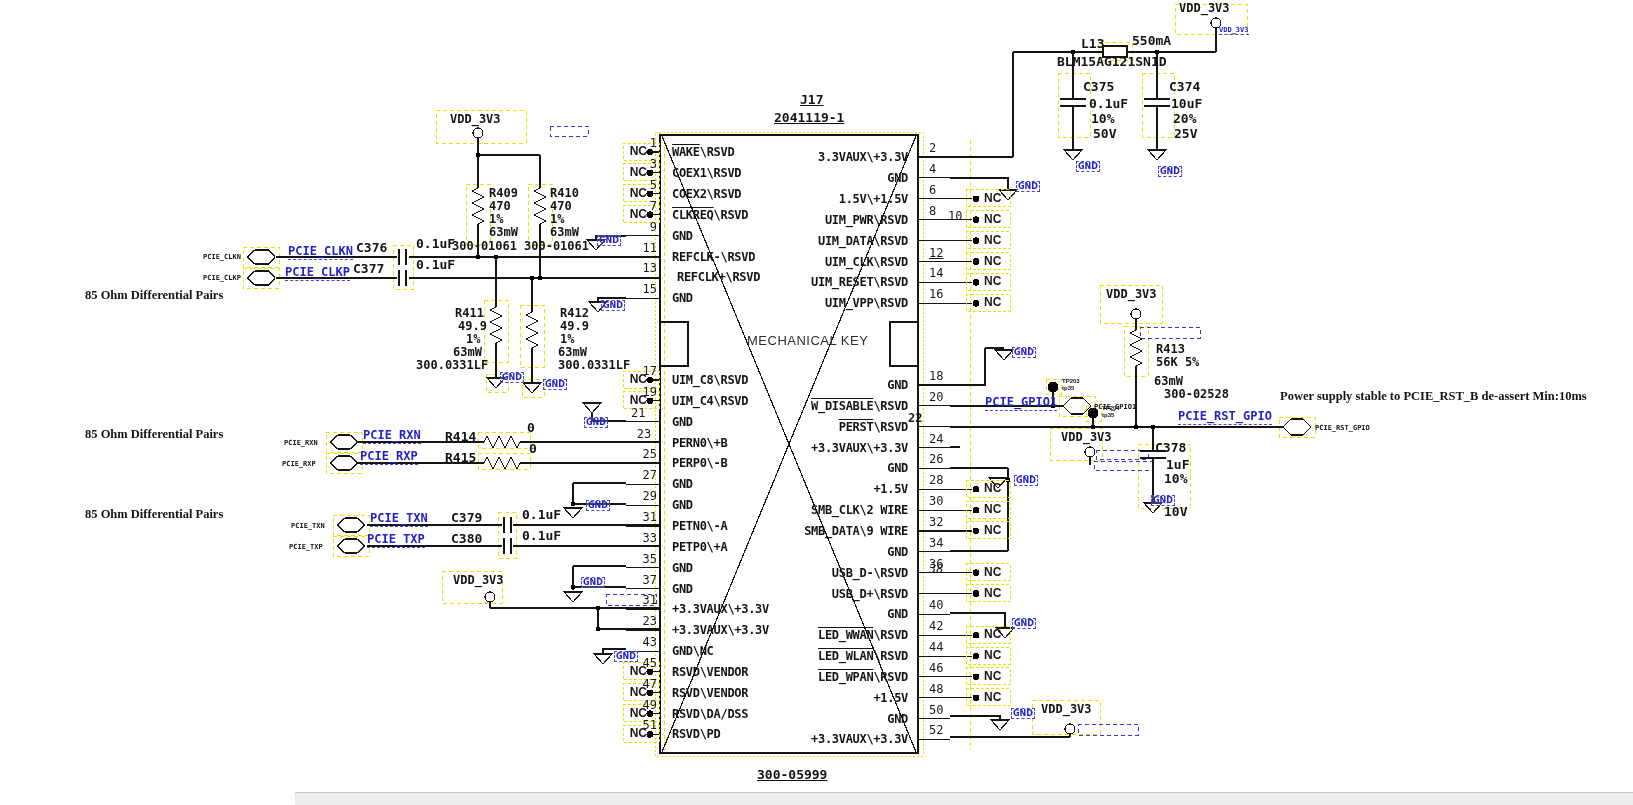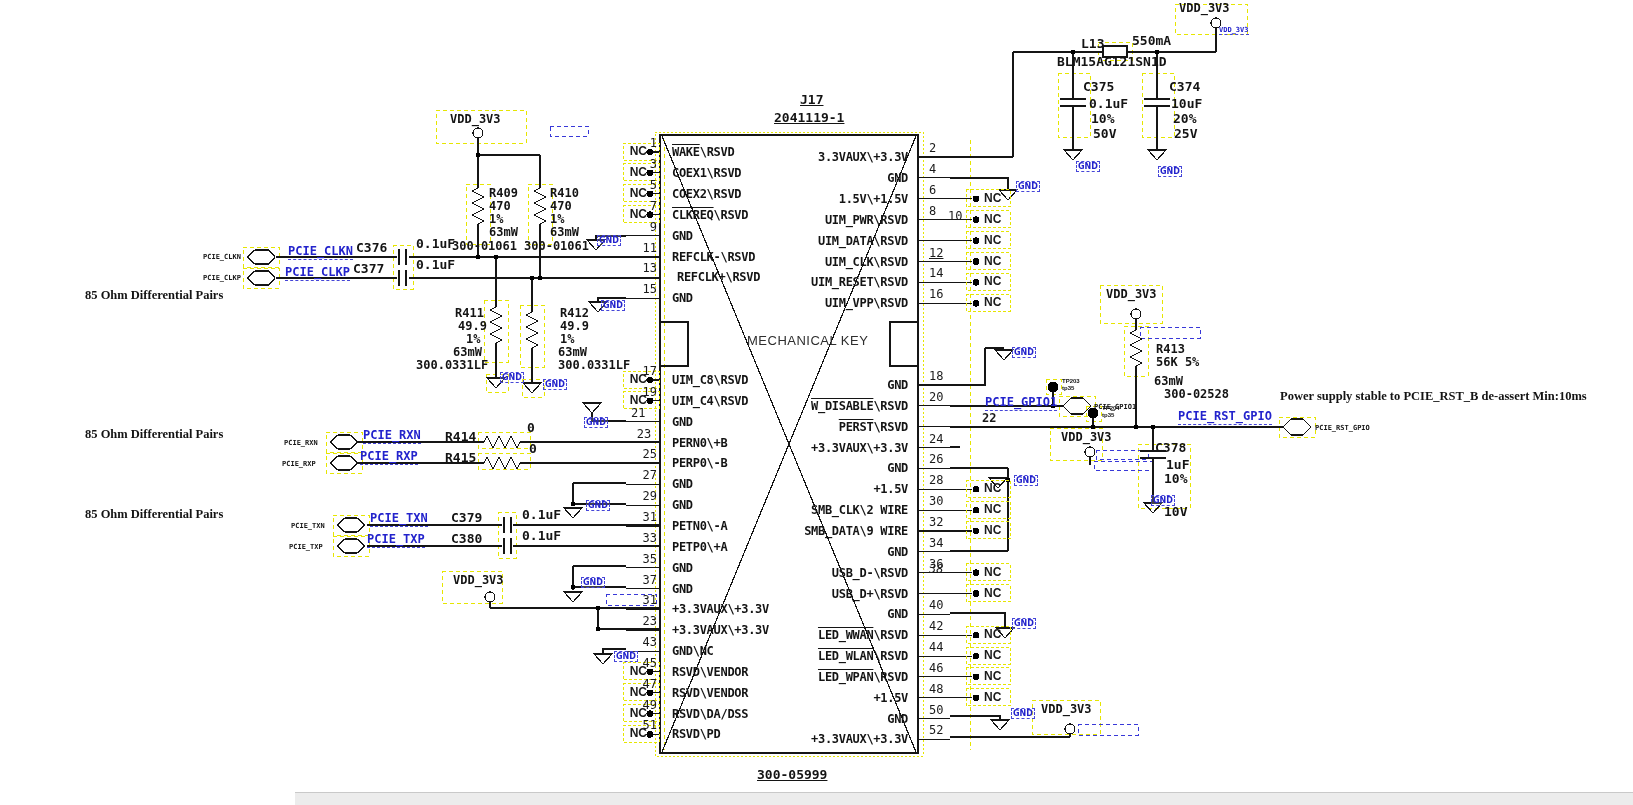--- a/index.html
+++ b/index.html
@@ -516,21 +516,21 @@
       <div class="t num" style="left: 929px; top: 266.4px; text-align: right;">14</div>
       <div class="t pname" style="top: 275.4px; right: 725px;">UIM_RESET\RSVD</div>
       <div class="t ncl" style="left: 984px; top: 274.4px;">NC</div>
       <div class="t num" style="left: 929px; top: 287.3px;">16</div>
       <div class="t pname" style="top: 296.3px; right: 725px;">UIM_VPP\RSVD</div>
       <div class="t ncl" style="left: 984px; top: 295.3px;">NC</div>
       <div class="t num" style="left: 929px; top: 369px;">18</div>
       <div class="t pname" style="top: 378px; right: 725px;">GND</div>
       <div class="t num" style="left: 929px; top: 389.85px;">20</div>
       <div class="t pname" style="top: 398.85px; right: 725px;"><span class="bar">W_DISABLE</span>\RSVD</div>
-      <div class="t num" style="left: 982px; top: 410.7px; font-weight: bold;">22</div>
+      <div class="t num" style="left: 908px; top: 410.7px; font-weight: bold;">22</div>
       <div class="t pname" style="top: 419.7px; right: 725px;"><span class="bar">PERST</span>\RSVD</div>
       <div class="t num" style="left: 929px; top: 431.55px;">24</div>
       <div class="t pname" style="top: 440.55px; right: 725px;">+3.3VAUX\+3.3V</div>
       <div class="t num" style="left: 929px; top: 452.4px;">26</div>
       <div class="t pname" style="top: 461.4px; right: 725px;">GND</div>
       <div class="t num" style="left: 929px; top: 473.25px;">28</div>
       <div class="t pname" style="top: 482.25px; right: 725px;">+1.5V</div>
       <div class="t ncl" style="left: 984px; top: 481.25px;">NC</div>
       <div class="t num" style="left: 929px; top: 494.1px;">30</div>
       <div class="t pname" style="top: 503.1px; right: 725px;">SMB_CLK\2 WIRE</div>

